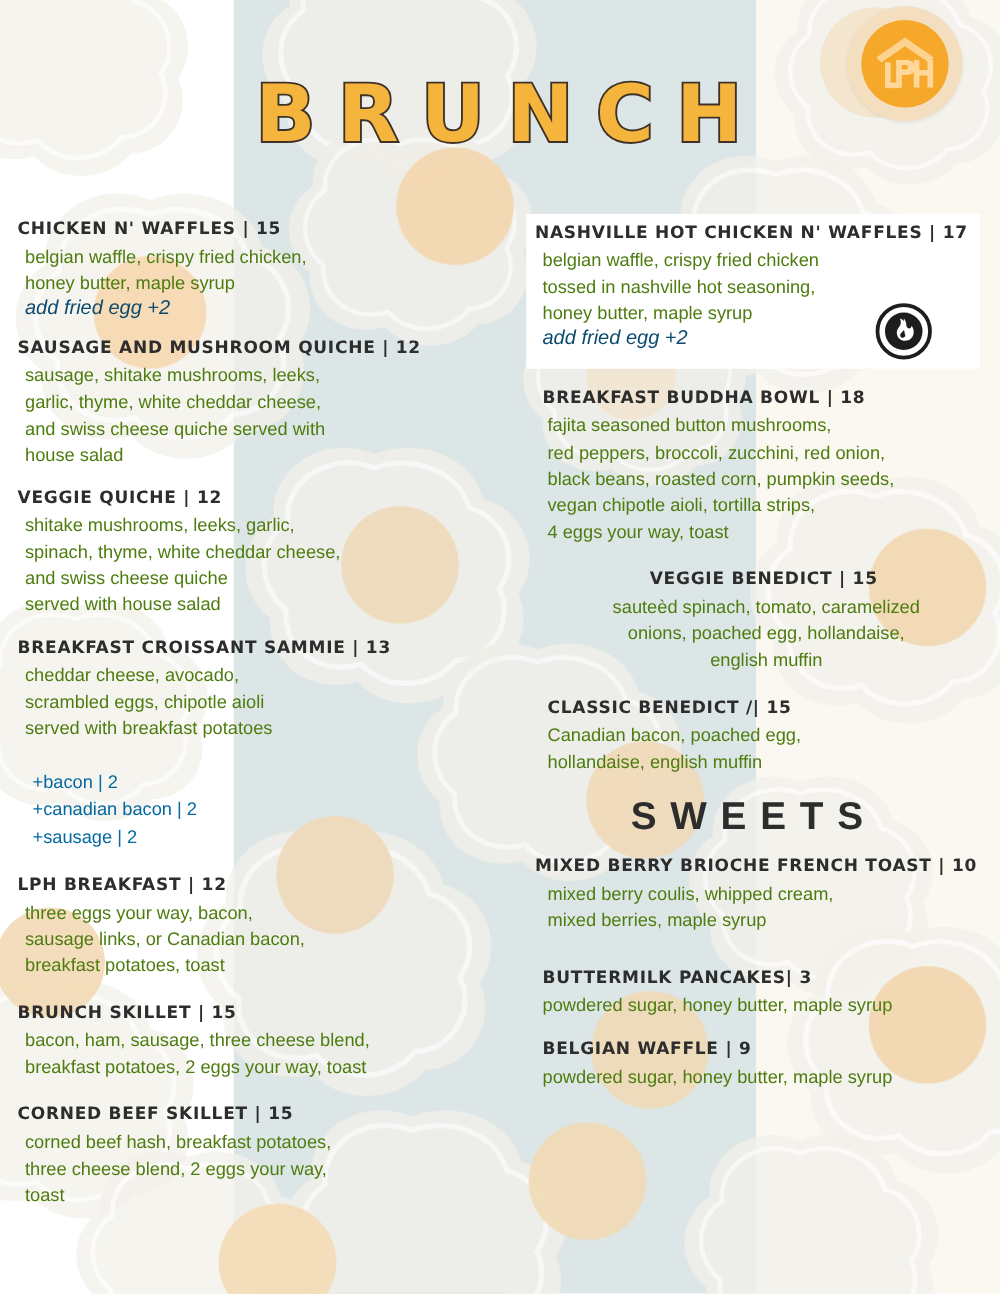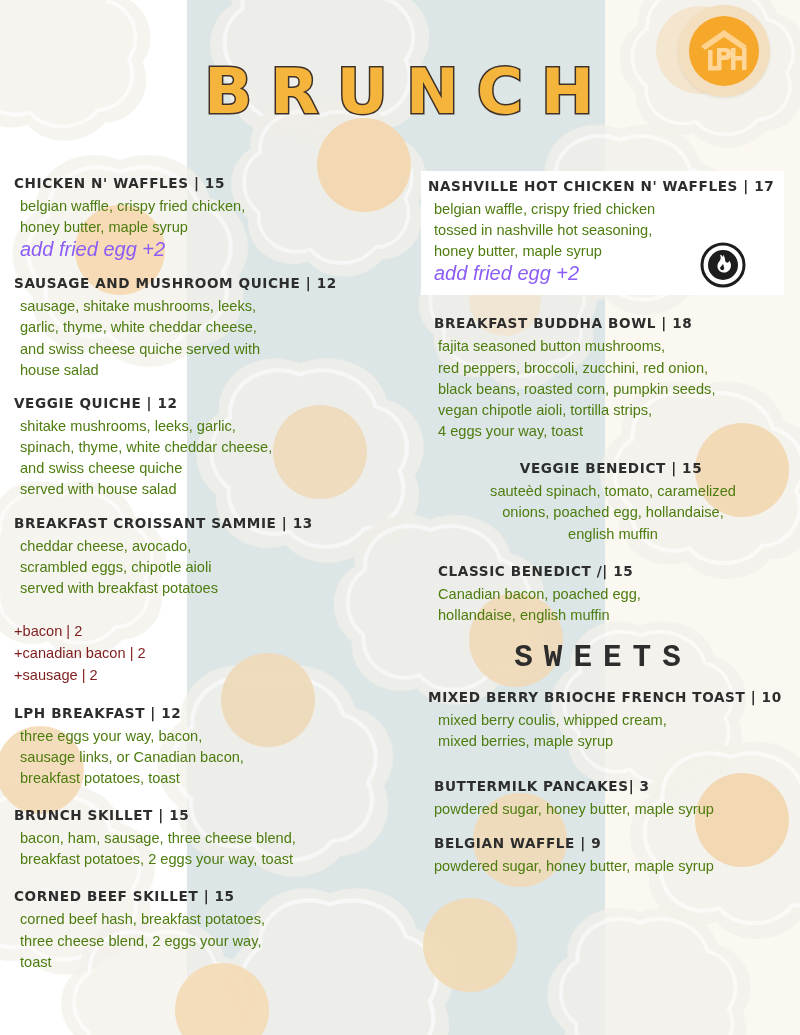--- a/index.html
+++ b/index.html
@@ -116,40 +116,40 @@
     white-space: nowrap;
   }
   .item-desc {
     font-size: 14.6px;
     line-height: 1.45;
     color: #4d7c0f;
     margin: 0;
     white-space: pre-line;
   }
   .item-note {
-    font-size: 20px;
+    font-size: 16px;
     font-style: italic;
-    color: #8b5cf6;
+    color: #0c4a6e;
     margin: 0;
   }
   .addons {
     font-size: 14.6px;
     line-height: 1.5;
-    color: #7f1d1d;
-    margin: 0;
+    color: #0369a1;
+    margin: 12px;
     white-space: pre-line;
   }
 
   
   .ind-1 { padding-left: 6px; }
   .ind-2 { padding-left: 10px; }
 
   
   .section-heading {
-    font-family: Liberation Mono, monospace;
+    font-family: Liberation Sans, sans-serif;
     font-weight: 700;
     font-size: 31px;
     letter-spacing: 11px;
     color: #2d2d2d;
     text-align: center;
     margin: 10px 0 14px 0;
     padding-right: 10px;
   }
 
   

